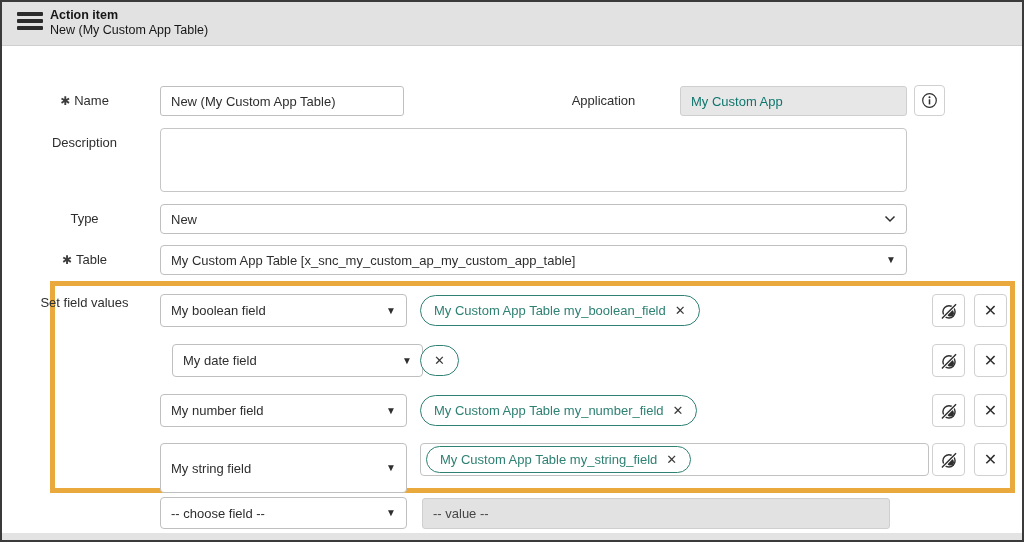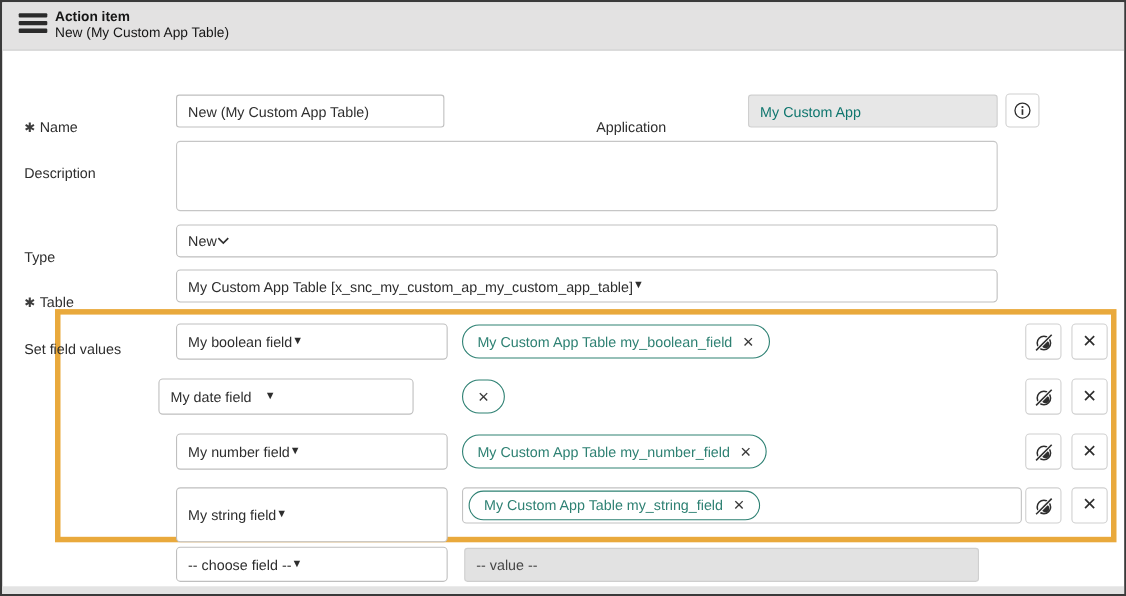--- a/index.html
+++ b/index.html
@@ -8,28 +8,28 @@
     border:2px solid #3a3a3a;background:#ffffff;overflow:hidden;
     font-family:"Liberation Sans",sans-serif;color:#2e2e2e;
   }
   
   .hdr{position:absolute;top:0;left:0;right:0;height:43px;background:#e3e2e2;border-bottom:1px solid #cfcfcf;}
   .burger{position:absolute;left:15px;top:10px;width:26px;height:22px;cursor:pointer;}
   .burger i{display:block;height:4px;background:#2b2b2b;border-radius:1px;margin-bottom:3px;}
   .hdr-title{position:absolute;left:48px;top:6px;font-size:12.5px;font-weight:bold;color:#161616;line-height:15px;}
   .hdr-sub{position:absolute;left:48px;top:21px;font-size:12.5px;color:#161616;line-height:15px;}
   
-  .lbl{position:absolute;text-align:left;font-size:13px;color:#2e2e2e;white-space:nowrap;margin-top:15px;}
+  .lbl{position:absolute;text-align:center;font-size:13px;color:#2e2e2e;white-space:nowrap;}
   .req{font-size:12px;color:#3d3d3d;margin-right:4px;}
   
   .inp{position:absolute;box-sizing:border-box;background:#fff;border:1px solid #bfbfbf;border-radius:3px;
        font-size:13px;color:#2e2e2e;display:flex;align-items:center;padding:0 10px;}
   .ro{background:#e7e7e7;border-color:#cfcfcf;color:#0f766e;}
   .ta{align-items:flex-start;border-radius:4px;border-color:#c6c6c6;}
-  .sel{border-radius:4px;cursor:pointer;}
+  .sel{border-radius:4px;justify-content:space-between;cursor:pointer;}
   .tri{font-size:10px;color:#2e2e2e;line-height:1;}
   .sqbtn{position:absolute;box-sizing:border-box;width:33px;height:33px;background:#fff;border:1px solid #d0d0d0;
          border-radius:4px;display:flex;align-items:center;justify-content:center;cursor:pointer;}
   .xglyph{font-size:16px;color:#2e2e2e;line-height:1;}
   
   .pill{display:inline-flex;align-items:center;gap:9px;box-sizing:border-box;height:31px;padding:0 13px;
         border:1px solid #2E8173;border-radius:16px;background:#fff;font-size:13px;color:#2E8173;white-space:nowrap;}
   .pill .rm{color:#3a3a3a;font-size:13px;cursor:pointer;}
   .pillwrap{position:absolute;}
   .pillbox{position:absolute;box-sizing:border-box;background:#fff;border:1px solid #c2c2c2;border-radius:4px;
@@ -107,21 +107,21 @@
       <circle cx="12" cy="13" r="7.3" fill="none" stroke="#2e2e2e" stroke-width="1.7"></circle>
       <circle cx="13.8" cy="14.6" r="4.1" fill="#2e2e2e"></circle>
       <line x1="3" y1="21.5" x2="21" y2="3.5" stroke="#ffffff" stroke-width="4"></line>
       <line x1="3.5" y1="21" x2="20.5" y2="4" stroke="#2e2e2e" stroke-width="1.7"></line>
     </svg>
   </div>
   <div class="sqbtn" style="left:972px;top:292px;">
     <span class="xglyph">✕</span>
   </div>
 
-  <div class="inp sel" style="left:142px;top:342px;width:232px;height:33px;gap:12px;">
+  <div class="inp sel" style="left:170px;top:342px;width:251px;height:33px;gap:12px;">
     <span>My date field</span>
     <span class="tri">▼</span>
   </div>
   <div class="pillwrap" style="left:418px;top:343px;">
     <span class="pill">
       <span class="rm">✕</span>
     </span>
   </div>
   <div class="sqbtn" style="left:930px;top:342px;">
     <svg width="20" height="20" viewBox="0 0 24 24">

